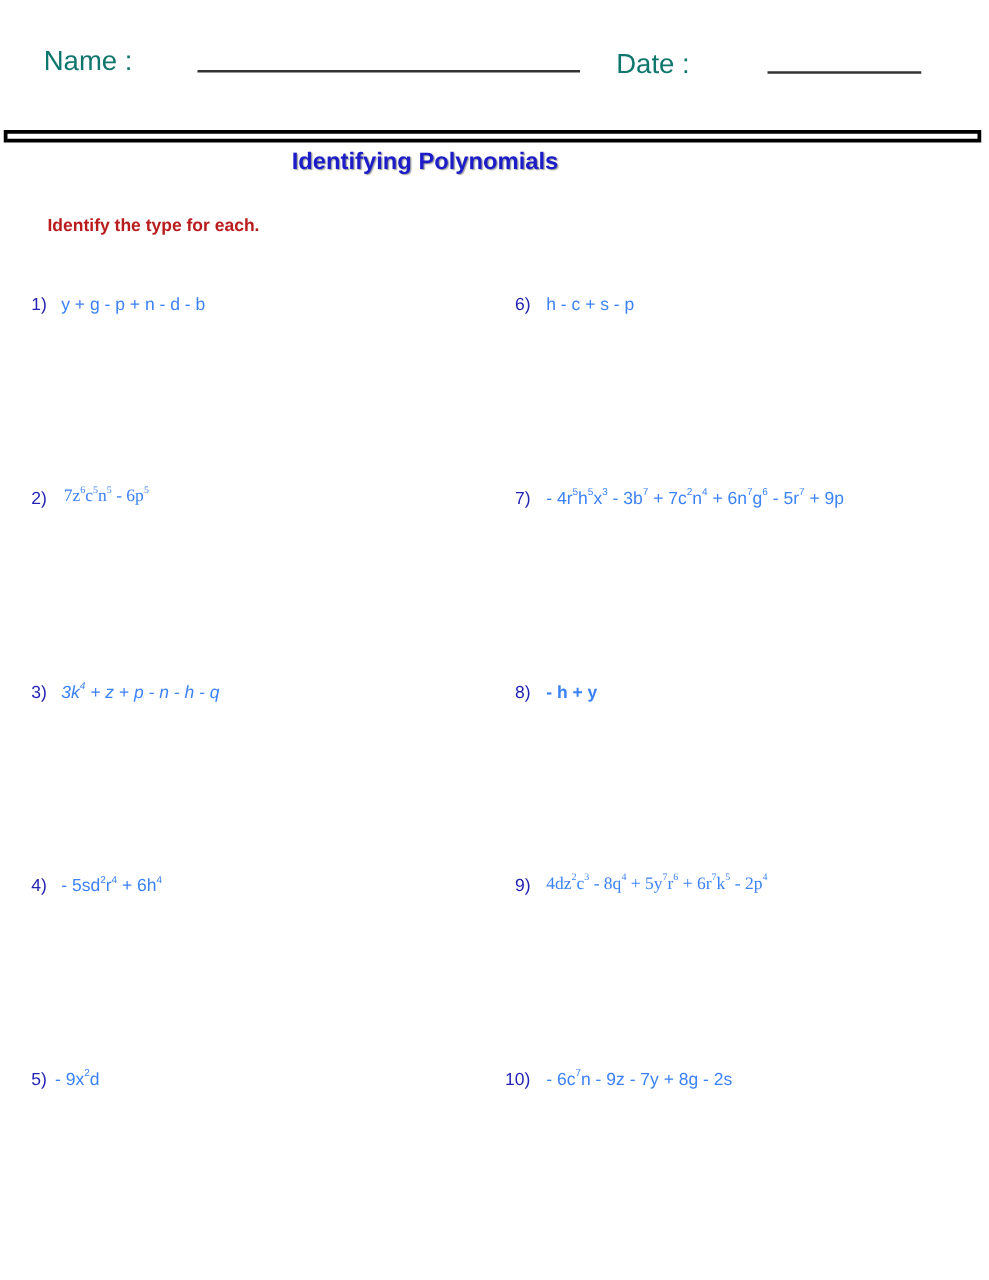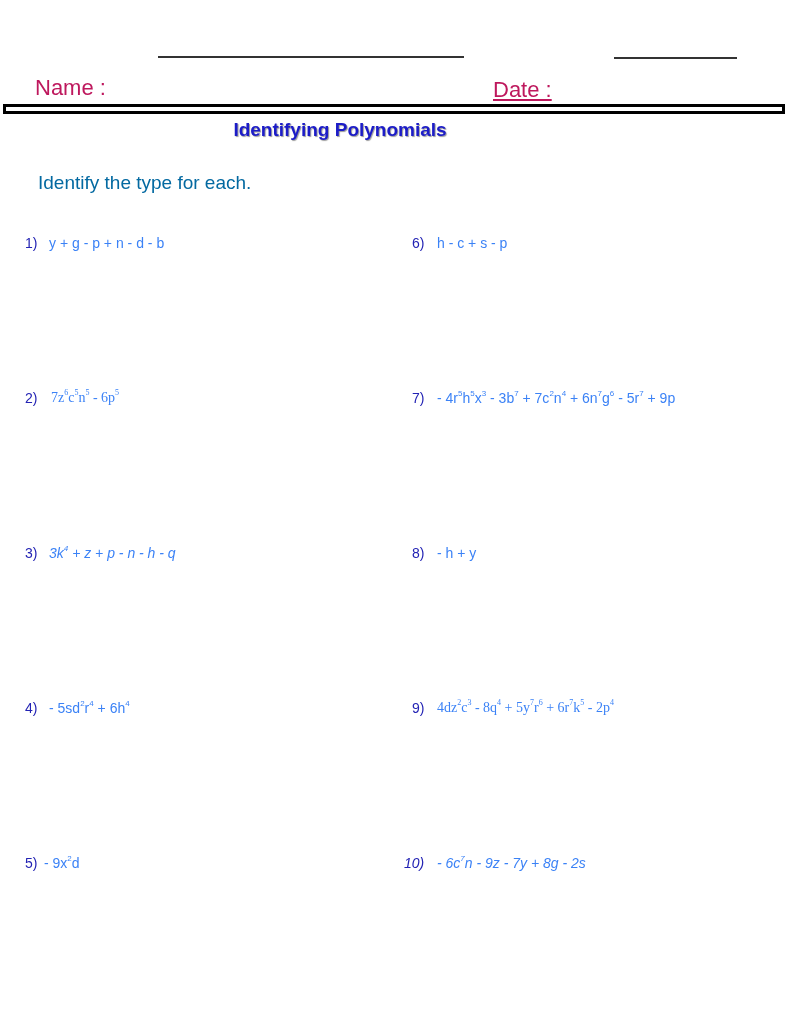--- a/index.html
+++ b/index.html
@@ -1,37 +1,37 @@
 <!DOCTYPE html>
 <html><head>
   <meta charset="utf-8">
   <style>
     html, body { margin: 0; padding: 0; background: #ffffff; }
     body { width: 791px; height: 1024px; position: relative; overflow: hidden;
            font-family: "Liberation Sans", sans-serif; color: #1a1a1a; }
     .abs { position: absolute; }
-    .hdr-label { font-size: 22px; line-height: 22px; color: #be185d; margin-top: 39px; }
+    .hdr-label { font-size: 22px; line-height: 22px; color: #0f766e; }
     .hdr-line { height: 0; border-top: 2px solid #333; }
     .rule { left: 3px; top: 104px; width: 776px; height: 4px;
             border: 3px solid #000; background: #fff; }
     .title { top: 119px; left: 0; width: 680px; text-align: center;
              font-size: 19px; font-weight: bold; color: #1c1cc8;
              text-shadow: 1px 1px 1px #9a9a9a; }
-    .instr { left: 38px; top: 172px; font-size: 19px; font-weight: normal; color: #0369a1; }
+    .instr { left: 38px; top: 172px; font-size: 14px; font-weight: bold; color: #b91c1c; }
     .prob { font-size: 14px; line-height: 16px; white-space: nowrap; }
     .num { position: absolute; color: #2323b4; font-size: 14px; }
     .expr { position: absolute; color: #3b82f6; font-size: 14px; }
     .expr sup { font-size: 8px; vertical-align: 7px; line-height: 0; margin-left: 0; }
   </style>
 </head>
 <body>
 
 <div class="abs hdr-label" style="left:35px; top:38px;">Name :</div>
 <div class="abs hdr-line" style="left:158px; top:56px; width:306px;"></div>
-<div class="abs hdr-label" style="left:493px; top:40px;text-decoration:underline;">Date :</div>
+<div class="abs hdr-label" style="left:493px; top:40px;">Date :</div>
 <div class="abs hdr-line" style="left:614px; top:57px; width:123px;"></div>
 
 <div class="abs rule"></div>
 
 <div class="abs title">Identifying Polynomials</div>
 <div class="abs instr">Identify the type for each.</div>
 
 <div id="problems">
     <div class="abs prob" style="top: 235px; left: 0px; width: 791px; height: 18px;">
       <span class="num" style="left: 25px;">1)</span>
@@ -56,23 +56,23 @@
     <div class="abs prob" style="top: 235px; left: 0px; width: 791px; height: 18px;">
       <span class="num" style="left: 412px;">6)</span>
       <span class="expr" style="left: 437px;"><span>h - c + s - p</span></span>
     </div>
     <div class="abs prob" style="top: 390px; left: 0px; width: 791px; height: 18px;">
       <span class="num" style="left: 412px;">7)</span>
       <span class="expr" style="left: 437px;"><span>- 4r</span><sup>5</sup><span>h</span><sup>5</sup><span>x</span><sup>3</sup><span> - 3b</span><sup>7</sup><span> + 7c</span><sup>2</sup><span>n</span><sup>4</sup><span> + 6n</span><sup>7</sup><span>g</span><sup>6</sup><span> - 5r</span><sup>7</sup><span> + 9p</span></span>
     </div>
     <div class="abs prob" style="top: 545px; left: 0px; width: 791px; height: 18px;">
       <span class="num" style="left: 412px;">8)</span>
-      <span class="expr" style="left: 437px;"><span>- h + y</span></span>
+      <span class="expr" style="left: 437px; font-weight: bold;"><span>- h + y</span></span>
     </div>
     <div class="abs prob" style="top: 700px; left: 0px; width: 791px; height: 18px;">
       <span class="num" style="left: 412px;">9)</span>
       <span class="expr" style="left: 437px; font-family: Liberation Serif, serif;"><span>4dz</span><sup>2</sup><span>c</span><sup>3</sup><span> - 8q</span><sup>4</sup><span> + 5y</span><sup>7</sup><span>r</span><sup>6</sup><span> + 6r</span><sup>7</sup><span>k</span><sup>5</sup><span> - 2p</span><sup>4</sup></span>
     </div>
-    <div class="abs prob" style="top: 855px; left: 0px; width: 791px; height: 18px; font-style: italic;">
+    <div class="abs prob" style="top: 855px; left: 0px; width: 791px; height: 18px;">
       <span class="num" style="left: 404px;">10)</span>
       <span class="expr" style="left: 437px;"><span>- 6c</span><sup>7</sup><span>n - 9z - 7y + 8g - 2s</span></span>
     </div>
   </div>
 
 </body></html>

